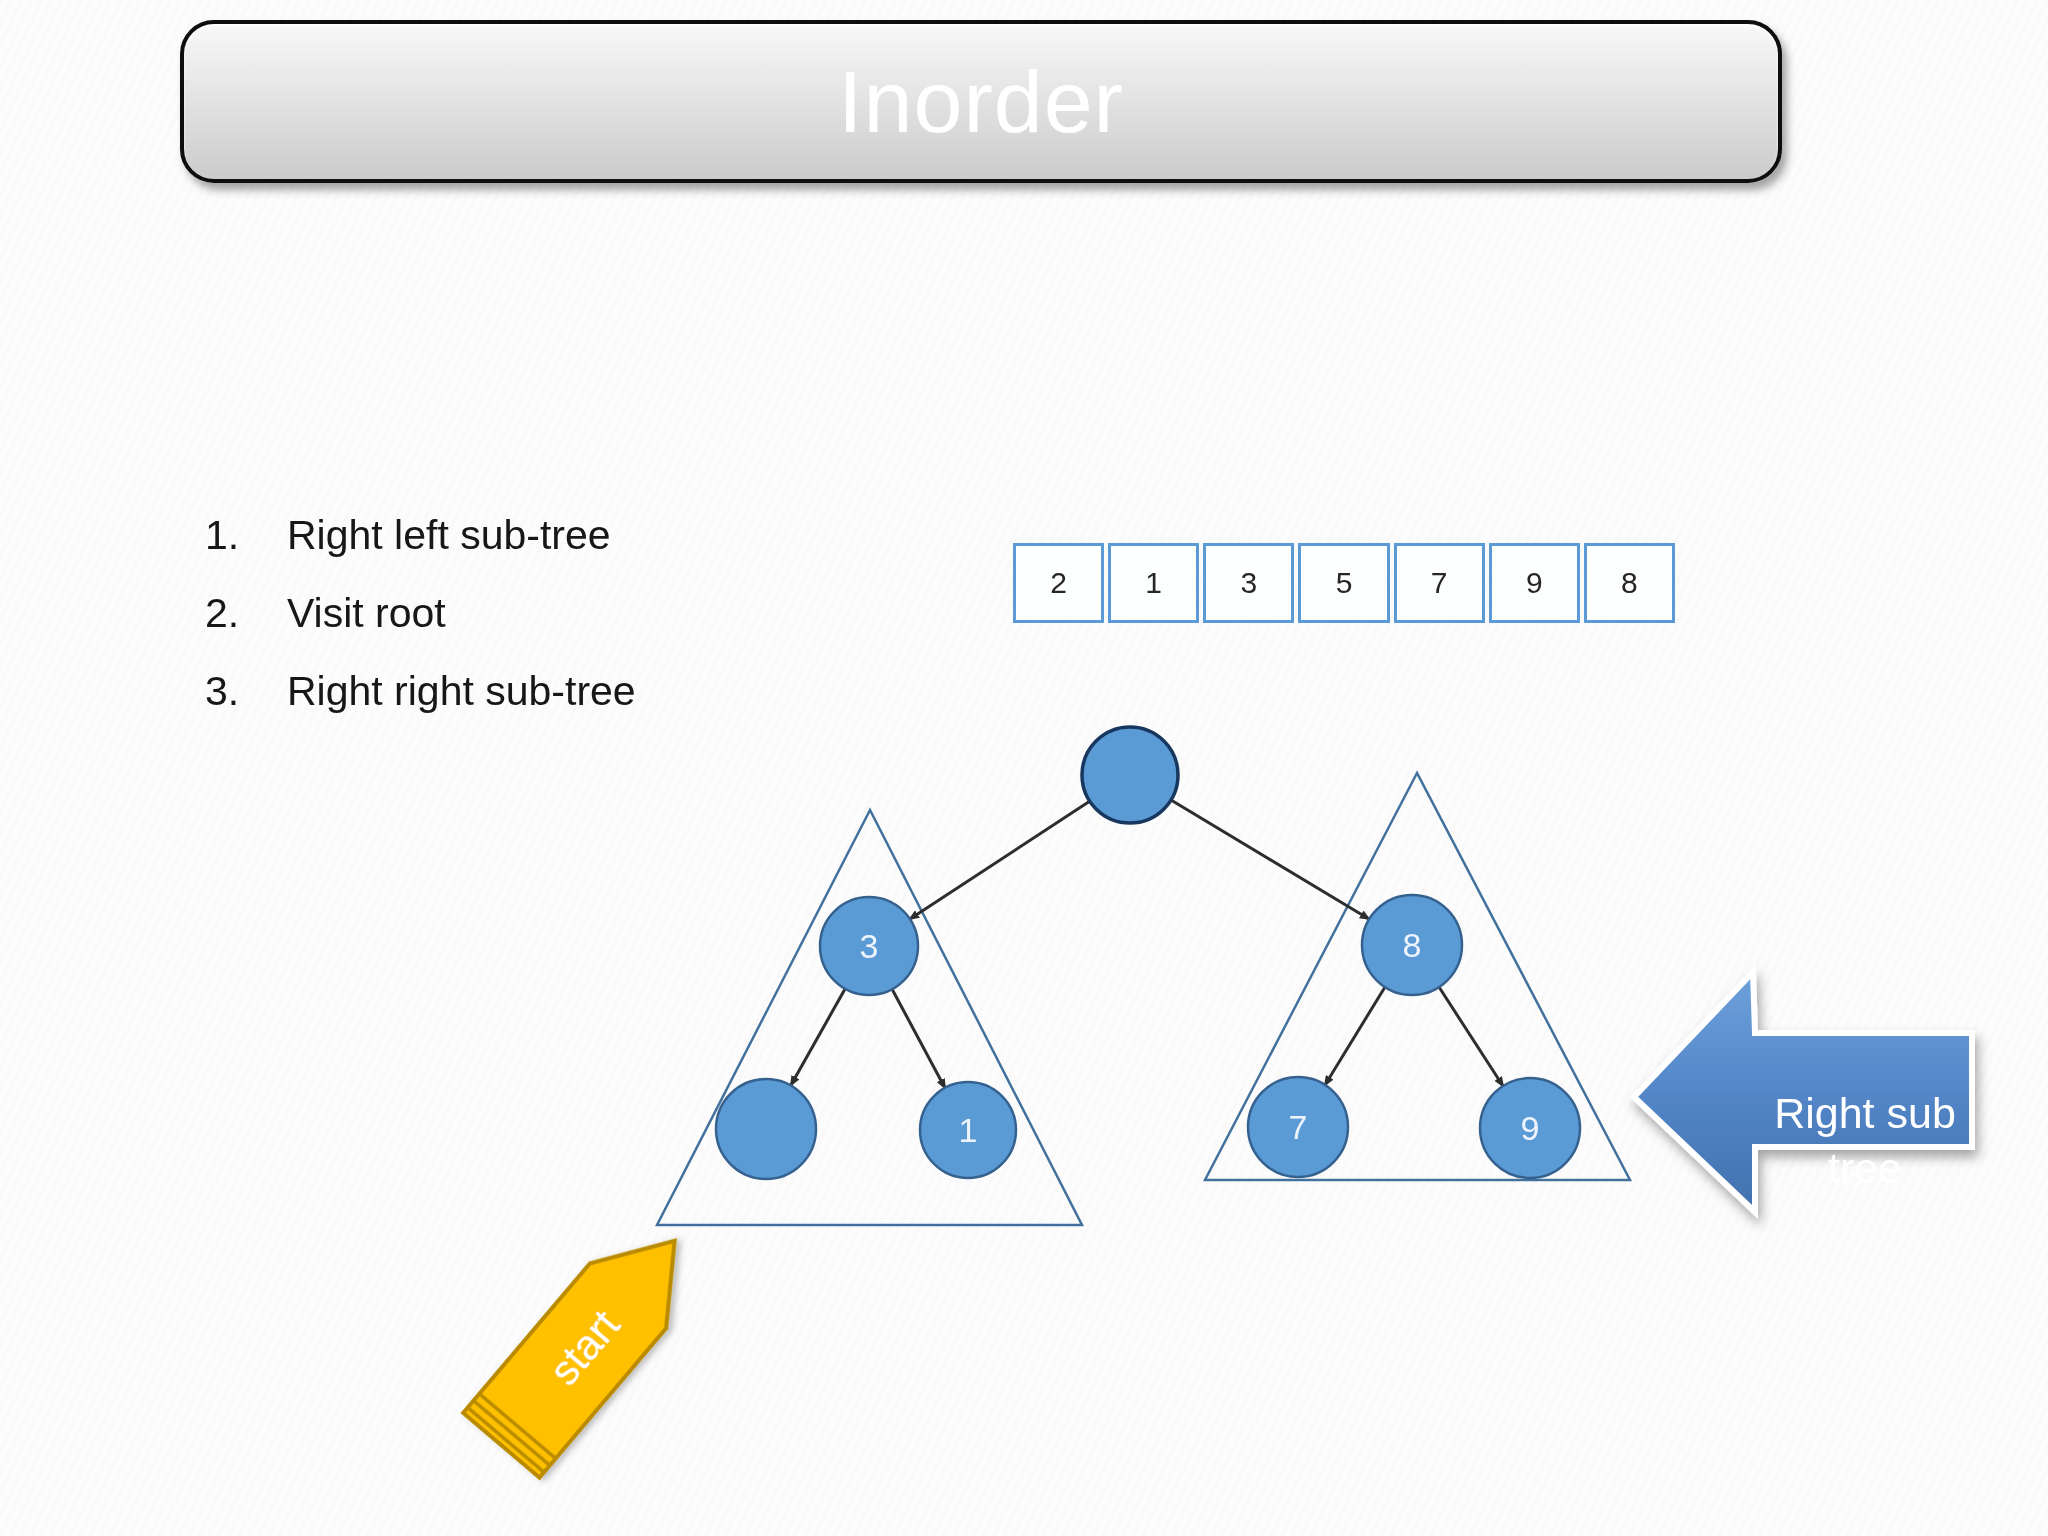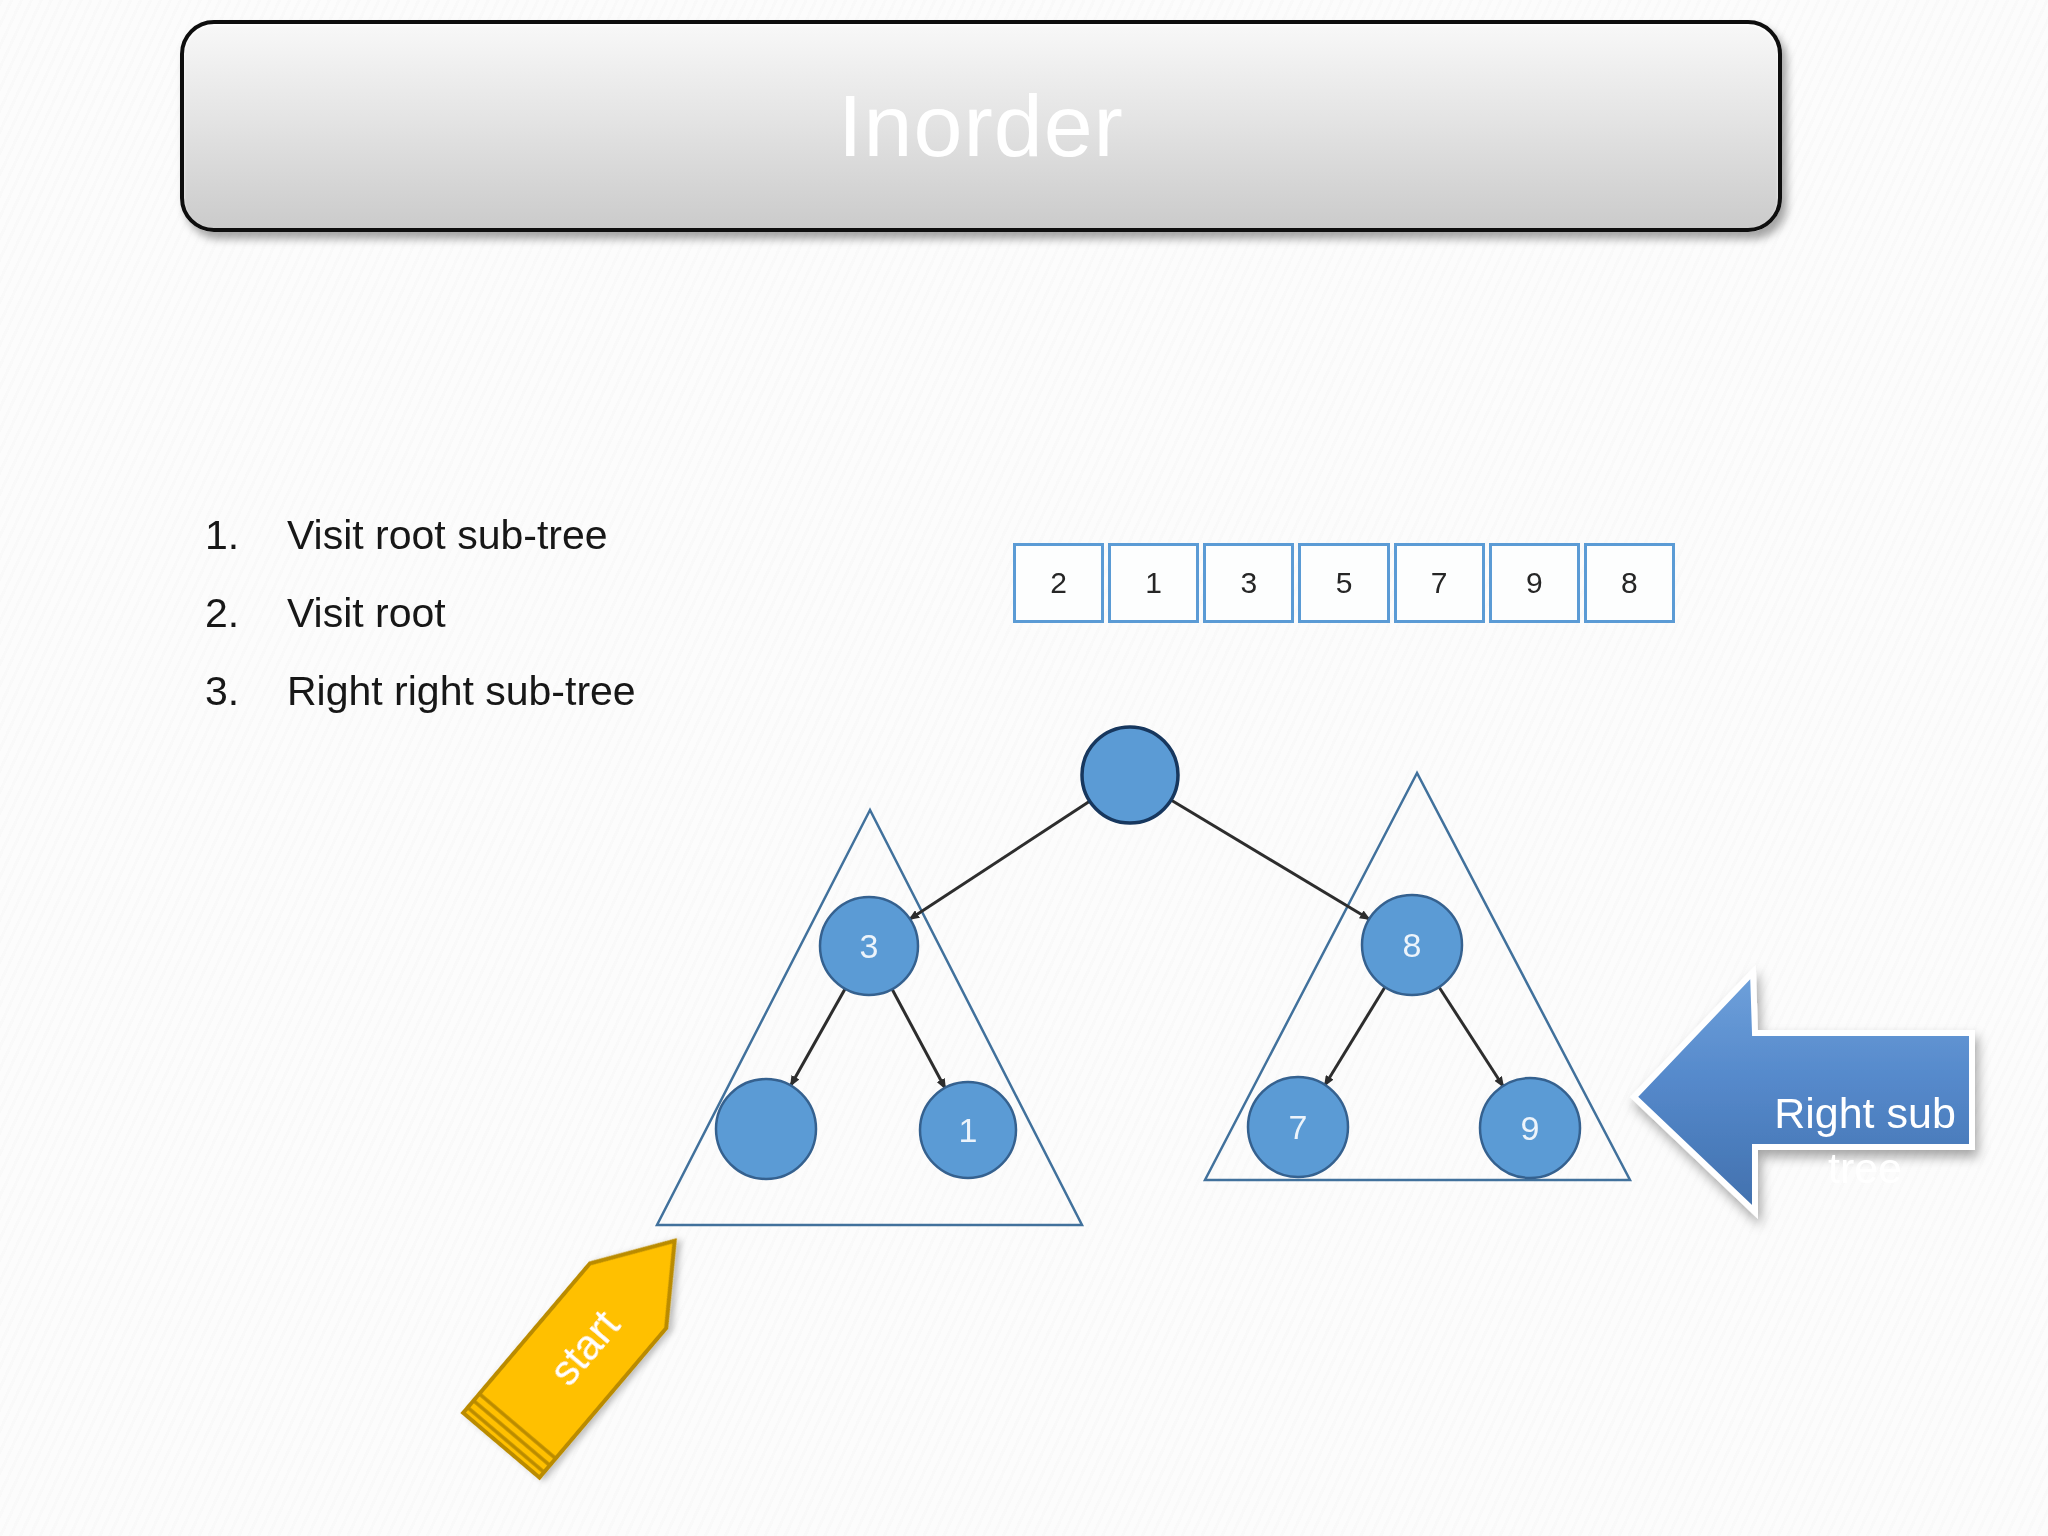--- a/index.html
+++ b/index.html
@@ -13,21 +13,21 @@
     overflow: hidden;
   }
   .texture {
     position: absolute; inset: 0;
     background: repeating-linear-gradient(115deg, rgba(110,110,110,0.02) 0 3px, transparent 3px 9px);
     pointer-events: none;
   }
   .banner {
     position: absolute;
     left: 180px; top: 20px;
-    width: 1602px; height: 212px;
+    width: 1602px; height: 163px;
     border: 4px solid #0e0e0e;
     border-radius: 34px;
     background: linear-gradient(180deg, #f8f8f8 0%, #e6e6e6 42%, #cbcbcb 100%);
     box-shadow: 5px 7px 9px rgba(0,0,0,0.35), inset 0 2px 3px rgba(255,255,255,0.85);
     display: flex; align-items: center; justify-content: center; text-align: right;
   }
   .banner-title {
     font-size: 88px;
     font-weight: 400;
     color: #ffffff;
@@ -80,21 +80,21 @@
 
   <div class="texture"></div>
 
   <div class="banner">
     <div class="banner-title">Inorder</div>
   </div>
 
   <div class="steps">
     <div class="step">
       <span class="step-num">1.</span>
-      <span class="step-text">Visit root sub-tree</span>
+      <span class="step-text">Right left sub-tree</span>
     </div>
     <div class="step">
       <span class="step-num">2.</span>
       <span class="step-text">Visit root</span>
     </div>
     <div class="step">
       <span class="step-num">3.</span>
       <span class="step-text">Right right sub-tree</span>
     </div>
   </div>

